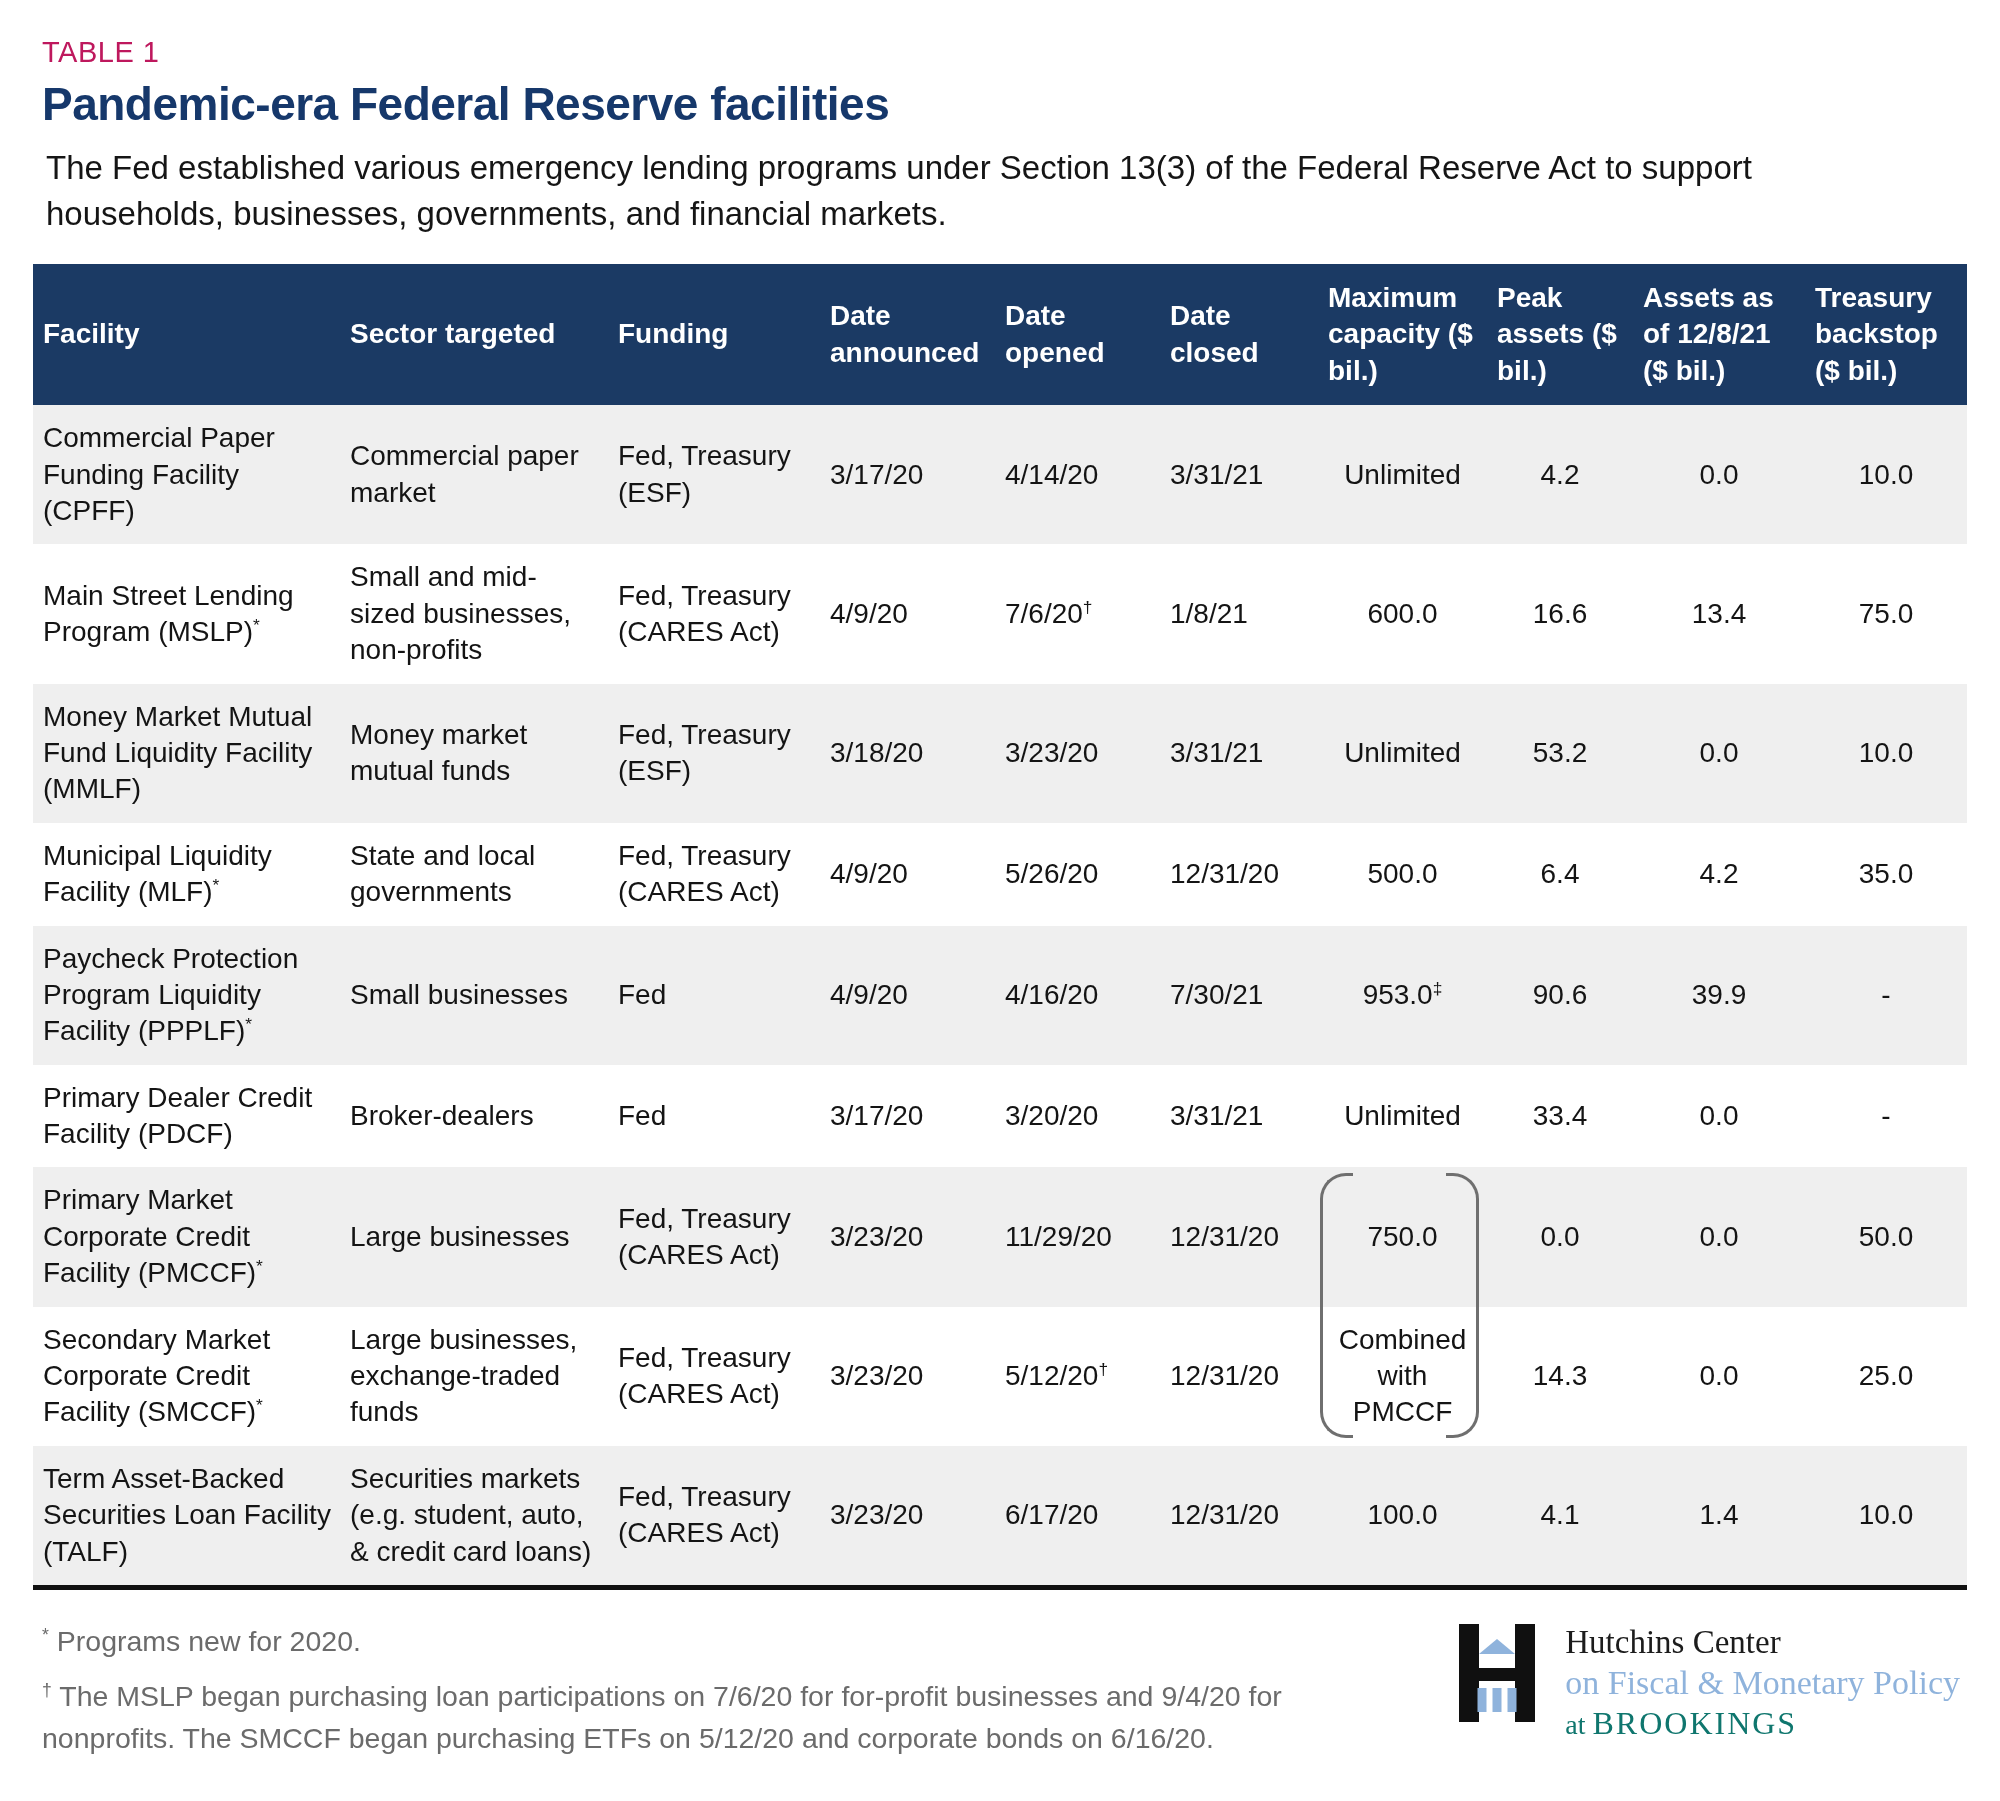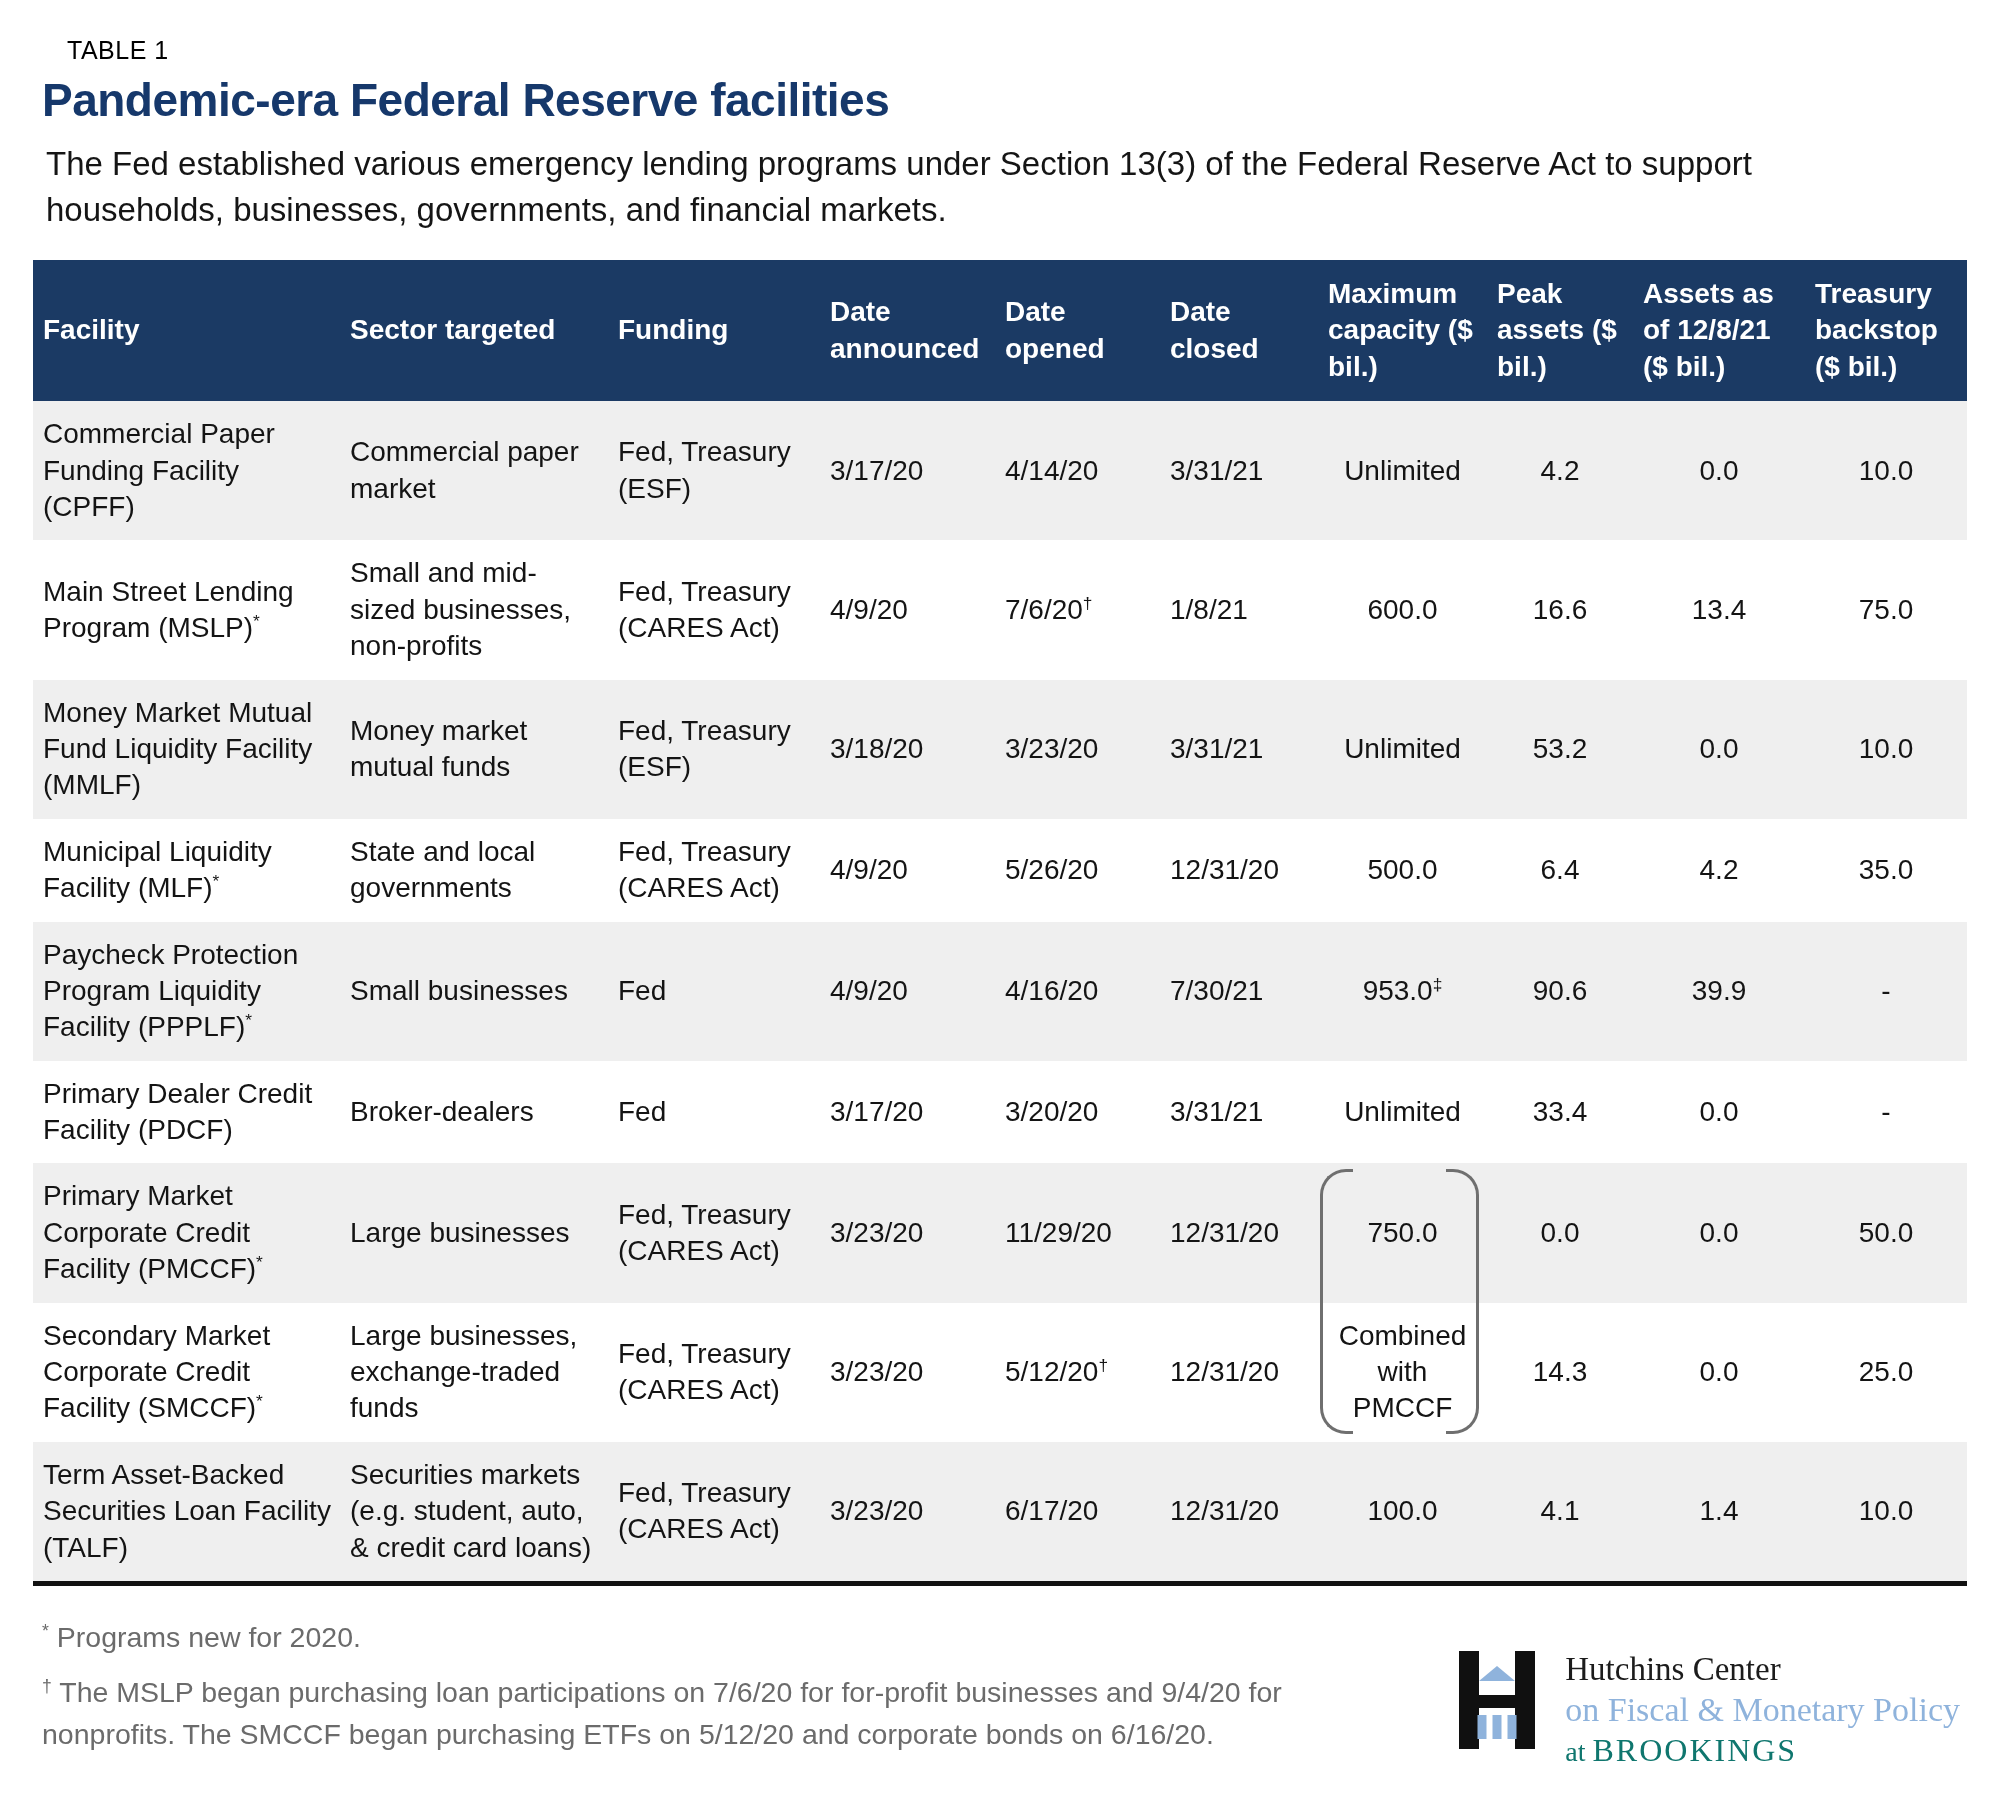--- a/index.html
+++ b/index.html
@@ -3,21 +3,21 @@
 <meta charset="utf-8">
 <style>
   * { box-sizing: border-box; }
   html,body { margin:0; padding:0; }
   body {
     width:2000px; height:1801px; position:relative; overflow:hidden;
     background:#ffffff; color:#1a1a1a;
     font-family:"Liberation Sans", sans-serif;
   }
   .header { padding:36px 40px 0 42px; }
-  .eyebrow { font-size:25px; color:#000000; letter-spacing:.5px;margin-left:25px; }
+  .eyebrow { font-size:29px; color:#be185d; letter-spacing:.5px; }
   .title   { font-size:46px; font-weight:bold; color:#16386b; margin:8px 0 0; letter-spacing:-.5px; }
   .subtitle{ font-size:33px; color:#151515; line-height:1.38; margin:14px 4px 0; max-width:1870px; }
 
   .table-wrap { position:relative; margin:28px 33px 0 33px; }
   table { border-collapse:collapse; table-layout:fixed; width:1934px; border-bottom:5px solid #111; }
   thead th {
     background:#1b3a64; color:#fff; font-size:28px; font-weight:bold;
     text-align:left; vertical-align:middle; padding:16px 8px 16px 10px; line-height:1.3;
   }
   thead tr { height:137px; }
@@ -35,21 +35,21 @@
     border:3px solid #6f6f6f;
   }
   .bracket::before { left:0;  border-right:none; border-radius:26px 0 0 26px; }
   .bracket::after  { right:0; border-left:none;  border-radius:0 26px 26px 0; }
 
   .footer { display:flex; align-items:flex-start; padding:30px 40px 0 42px; }
   .notes { width:1335px; color:#6b6b6b; font-size:28.5px; }
   .notes p { margin:0 0 13px; line-height:1.48; }
   .notes .src-label { font-weight:bold; }
 
-  .logo { margin-left:auto; display:flex; align-items:flex-start; padding-top:4px;margin-top:31px; }
+  .logo { margin-left:auto; display:flex; align-items:flex-start; padding-top:4px; }
   .h-icon { position:relative; width:76px; height:98px; flex:none; }
   .h-icon .bar-l, .h-icon .bar-r { position:absolute; top:0; bottom:0; width:20px; background:#101010; }
   .h-icon .bar-l { left:0; } .h-icon .bar-r { right:0; }
   .h-icon .cross { position:absolute; left:20px; right:20px; top:44px; height:13px; background:#101010; }
   .h-icon .roof  { position:absolute; top:15px; left:50%; transform:translateX(-50%);
                    width:0; height:0; border-left:18px solid transparent; border-right:18px solid transparent;
                    border-bottom:15px solid #8fb3dc; }
   .h-icon .cols  { position:absolute; top:64px; left:50%; transform:translateX(-50%); display:flex; gap:6px; }
   .h-icon .cols i{ display:block; width:9px; height:24px; background:#8fb3dc; }
   .logo-text { margin-left:30px; font-family:"Liberation Serif", serif; }

